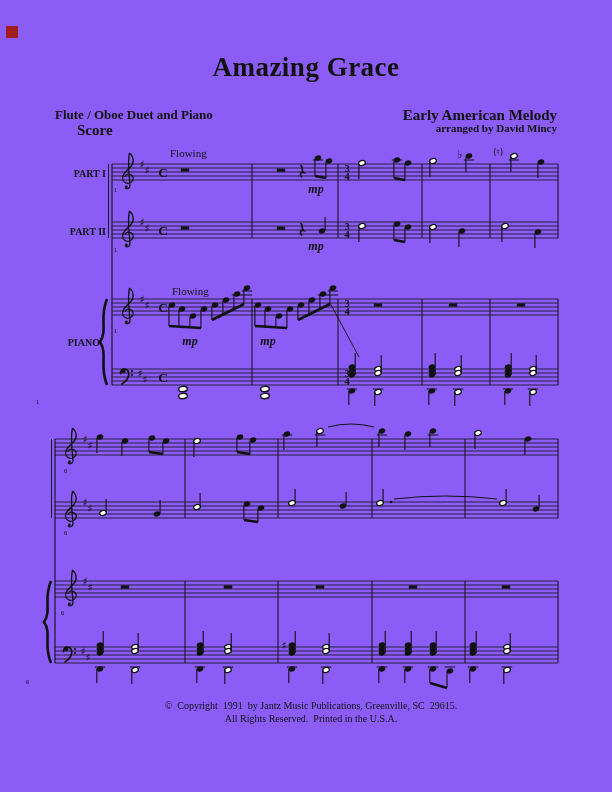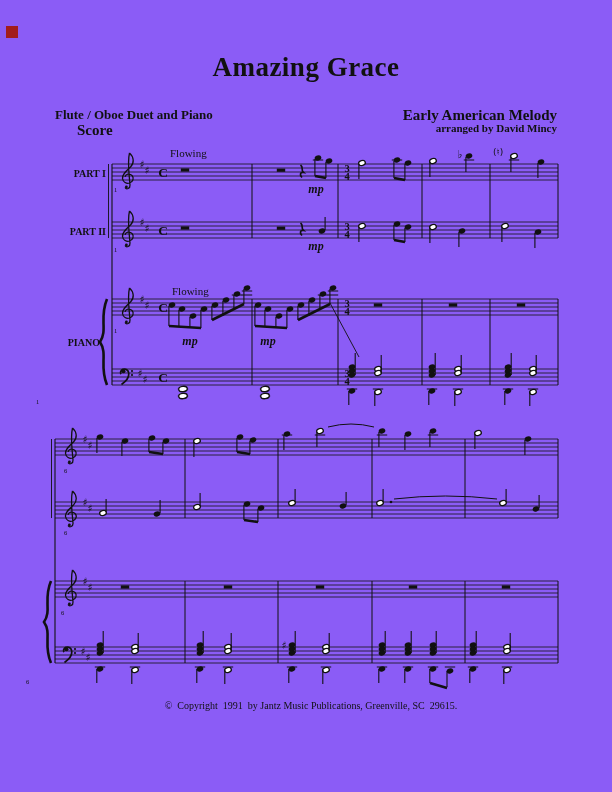--- a/index.html
+++ b/index.html
@@ -438,13 +438,14 @@
         <line x1="469.8" y1="669" x2="469.8" y2="683" stroke="#111111" stroke-width="1.1"></line>
         <ellipse cx="507" cy="647" rx="3.4" ry="2.5" transform="rotate(-18 507 647)" fill="#fff" stroke="#111111" stroke-width="1.3"></ellipse>
         <ellipse cx="507" cy="651" rx="3.4" ry="2.5" transform="rotate(-18 507 651)" fill="#fff" stroke="#111111" stroke-width="1.3"></ellipse>
         <line x1="510.2" y1="633" x2="510.2" y2="651" stroke="#111111" stroke-width="1.1"></line>
         <line x1="501.8" y1="667" x2="512.2" y2="667" stroke="#111111" stroke-width="1"></line>
         <ellipse cx="507" cy="670" rx="3.4" ry="2.5" transform="rotate(-18 507 670)" fill="#fff" stroke="#111111" stroke-width="1.3"></ellipse>
         <line x1="503.8" y1="670" x2="503.8" y2="684" stroke="#111111" stroke-width="1.1"></line>
       </svg></div>
 
   <div class="footer f1">©  Copyright  1991  by Jantz Music Publications, Greenville, SC  29615.</div>
+  <div class="footer f2">All Rights Reserved.  Printed in the U.S.A.</div>
 </div>
 
 </body></html>

